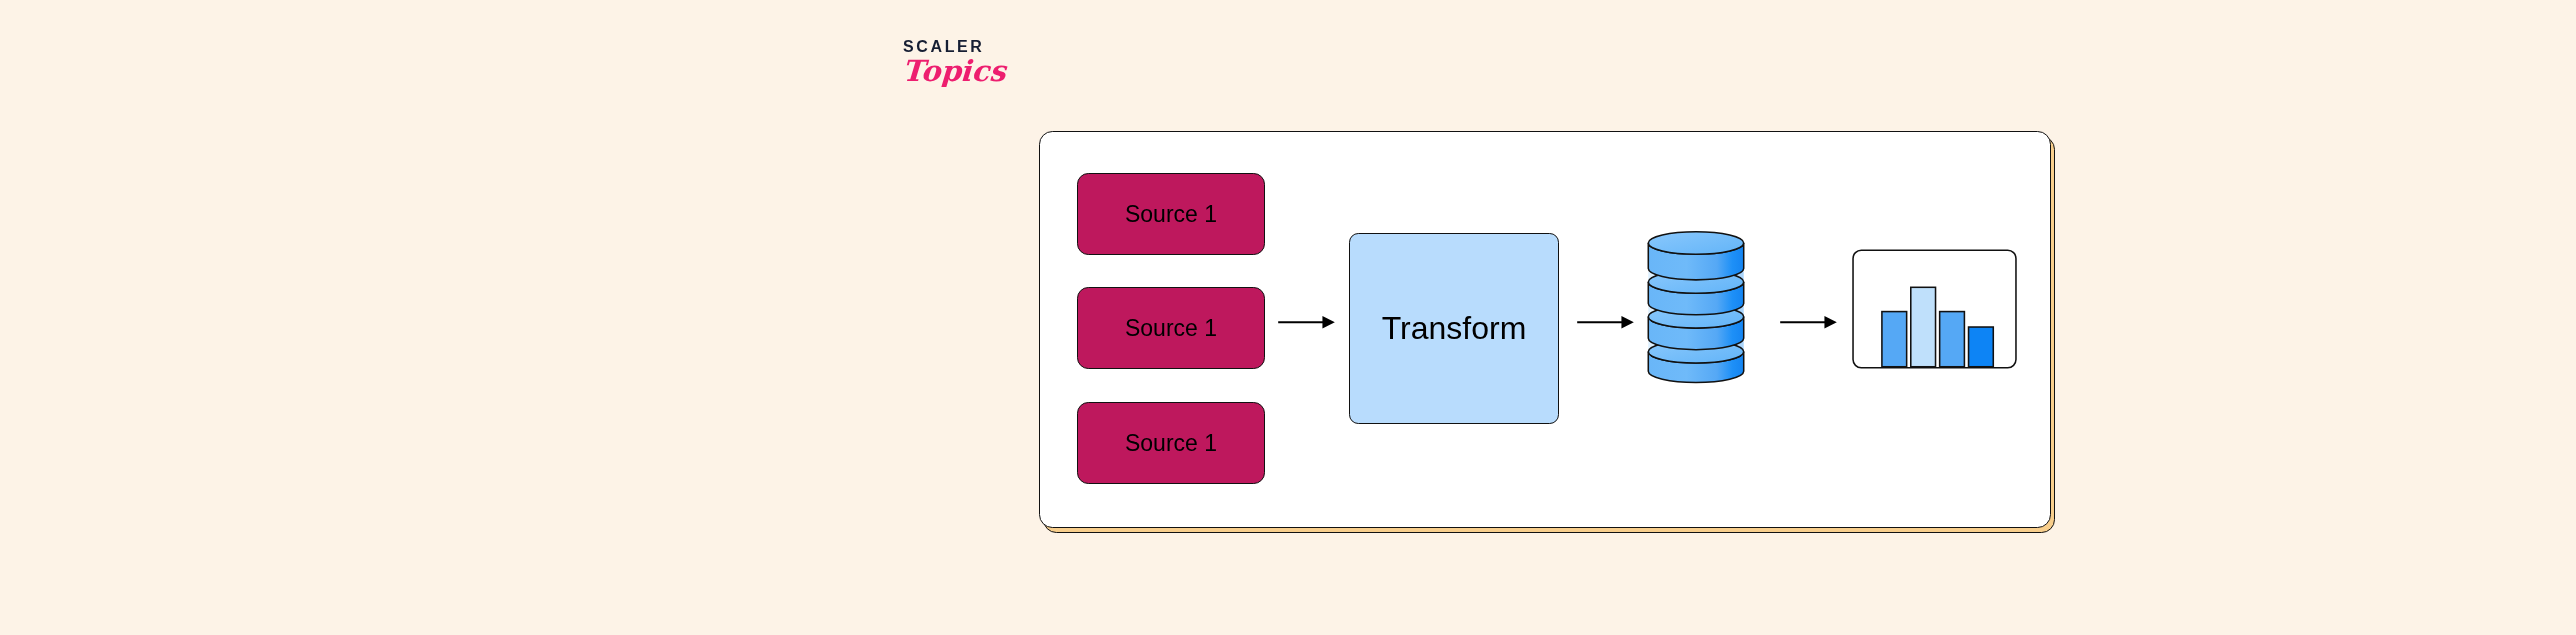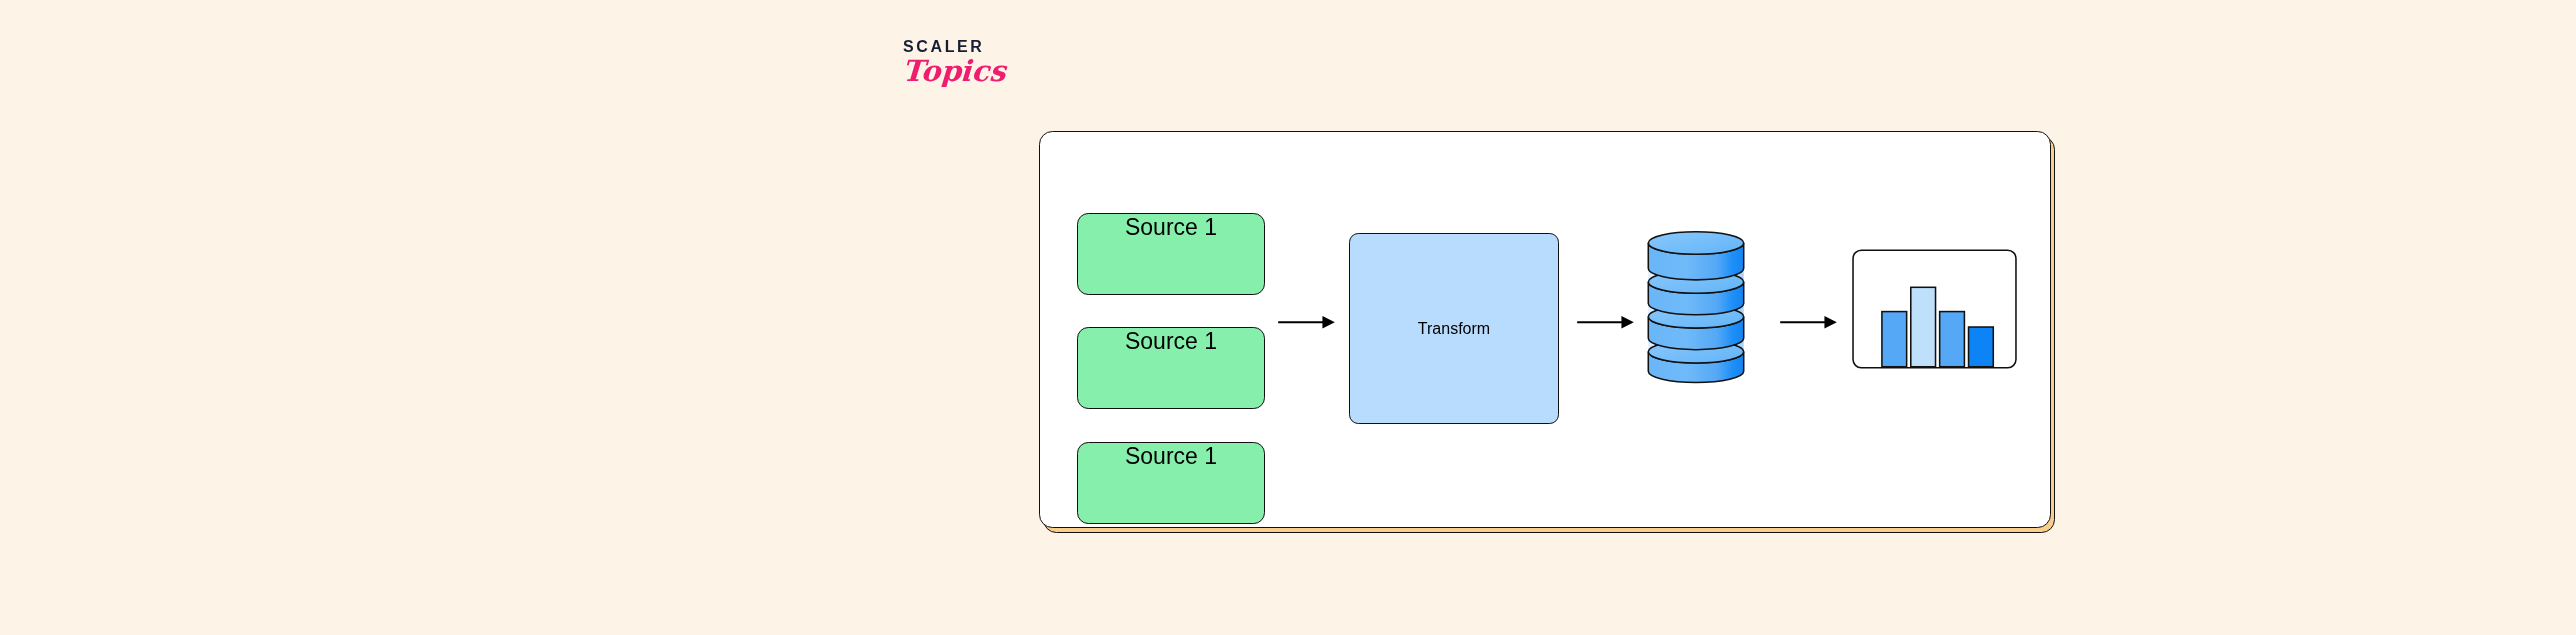--- a/index.html
+++ b/index.html
@@ -68,28 +68,27 @@
     border: 1.5px solid #111111;
     border-radius: 13.4px;
     box-sizing: border-box;
   }
 
   
   .source-box {
     position: absolute;
     width: 188px;
     height: 82px;
-    background: #86efac;
+    background: #be185d;
     border: 1.5px solid #111111;
     border-radius: 11.3px;
     box-sizing: border-box;
     display: flex;
-    align-items: flex-start;
+    align-items: center;
     justify-content: center;
-    margin-top: 40px;
   }
   .source-label {
     font-family: "Liberation Sans", sans-serif;
     font-size: 23px;
     color: #000000;
     white-space: nowrap;
   }
   #source-box-0 { left: 1077px; top: 173px; }
   #source-box-1 { left: 1077px; top: 287px; }
   #source-box-2 { left: 1077px; top: 402px; }
@@ -104,21 +103,21 @@
     background: #B8DCFD;
     border: 1.5px solid #111111;
     border-radius: 9.3px;
     box-sizing: border-box;
     display: flex;
     align-items: center;
     justify-content: center;
   }
   #transform-label {
     font-family: "Liberation Sans", sans-serif;
-    font-size: 16px;
+    font-size: 32px;
     color: #000000;
     white-space: nowrap;
   }
 
   
   .arrow {
     position: absolute;
     height: 20.6px;
     display: flex;
     align-items: center;

